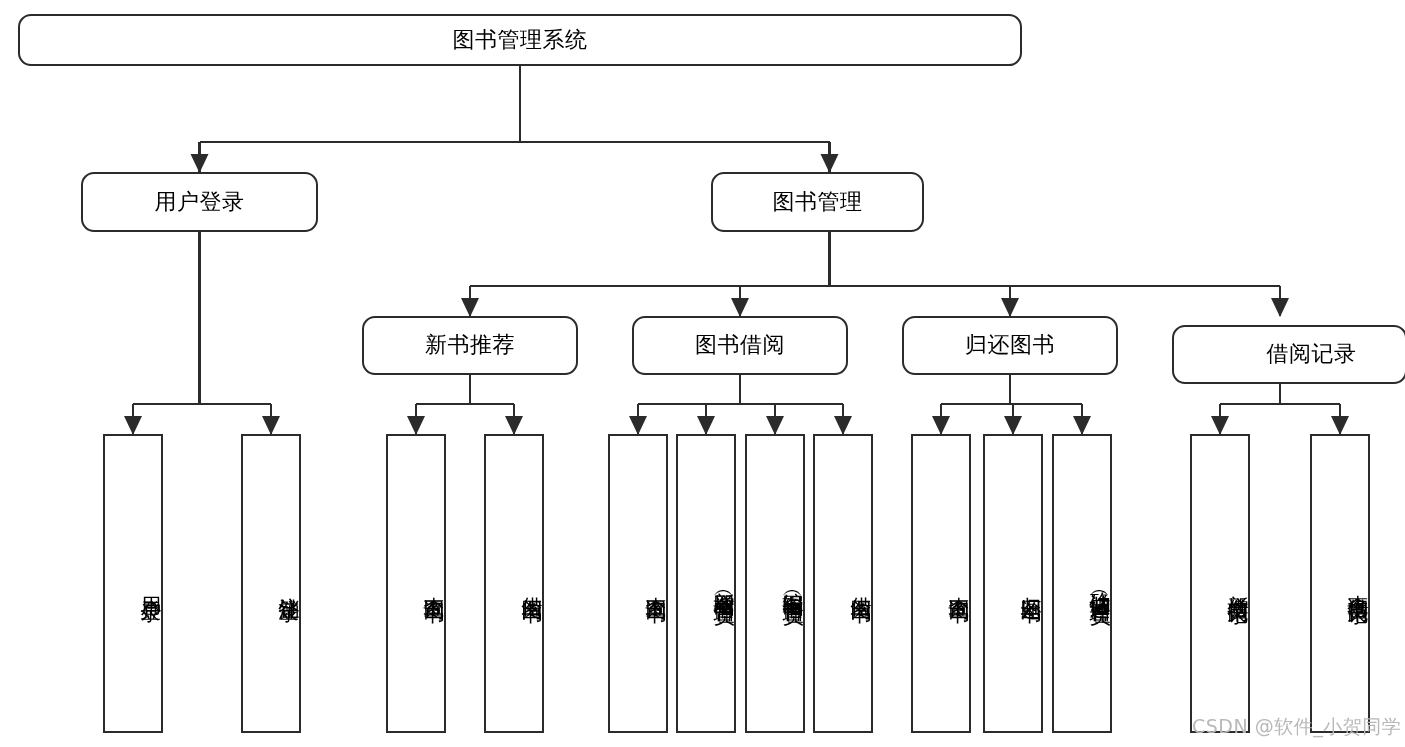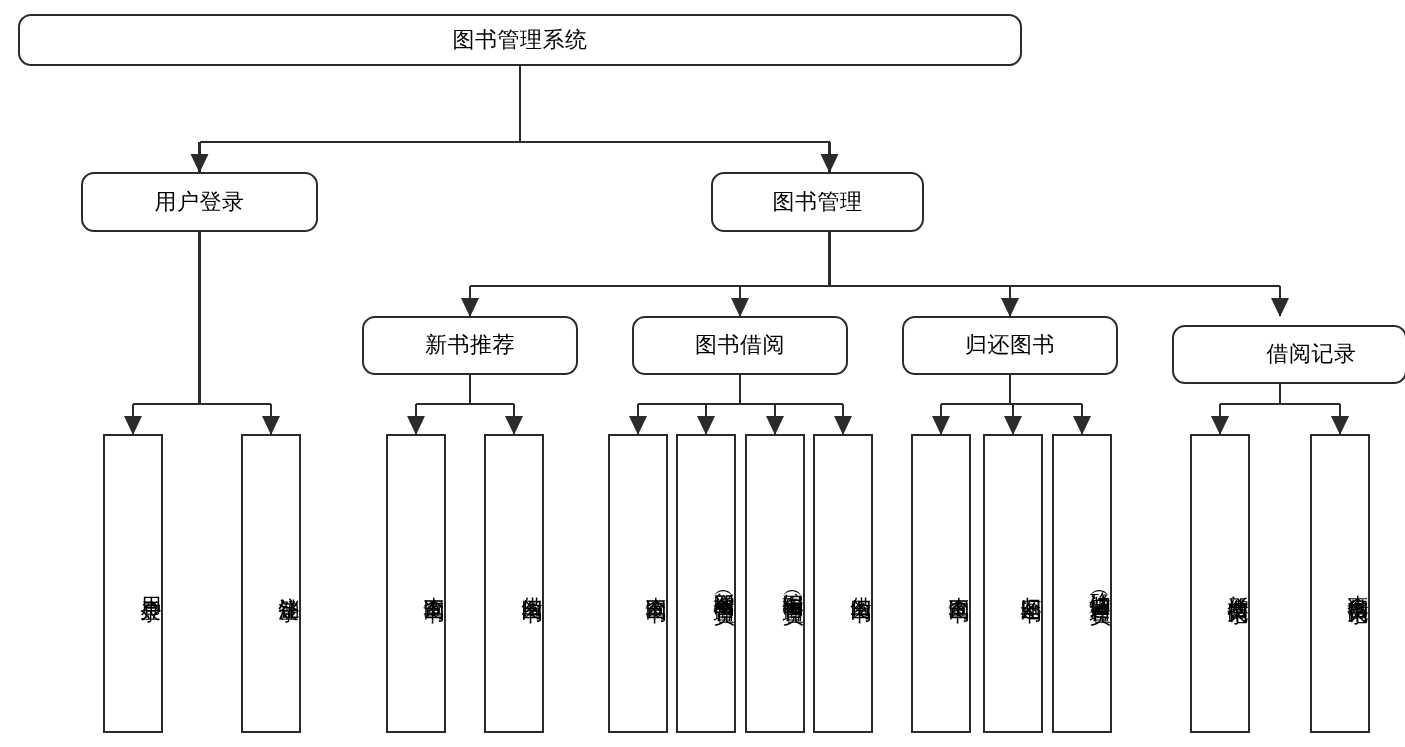--- a/index.html
+++ b/index.html
@@ -179,13 +179,14 @@
       <div class="node vert" id="node-leaf_confirm_return" style="left: 1052px; top: 434px; width: 60px; height: 299px;">
         <span class="vlabel">确认归还（管理员）</span>
       </div>
       <div class="node vert" id="node-leaf_add_record" style="left: 1190px; top: 434px; width: 60px; height: 299px;">
         <span class="vlabel">新增借阅记录</span>
       </div>
       <div class="node vert" id="node-leaf_query_record" style="left: 1310px; top: 434px; width: 60px; height: 299px;">
         <span class="vlabel">查询借阅记录</span>
       </div>
     </div>
+  <div class="watermark" style="left:1192px; top:714px;">CSDN @软件_小贺同学</div>
 </div>
 
 </body></html>

